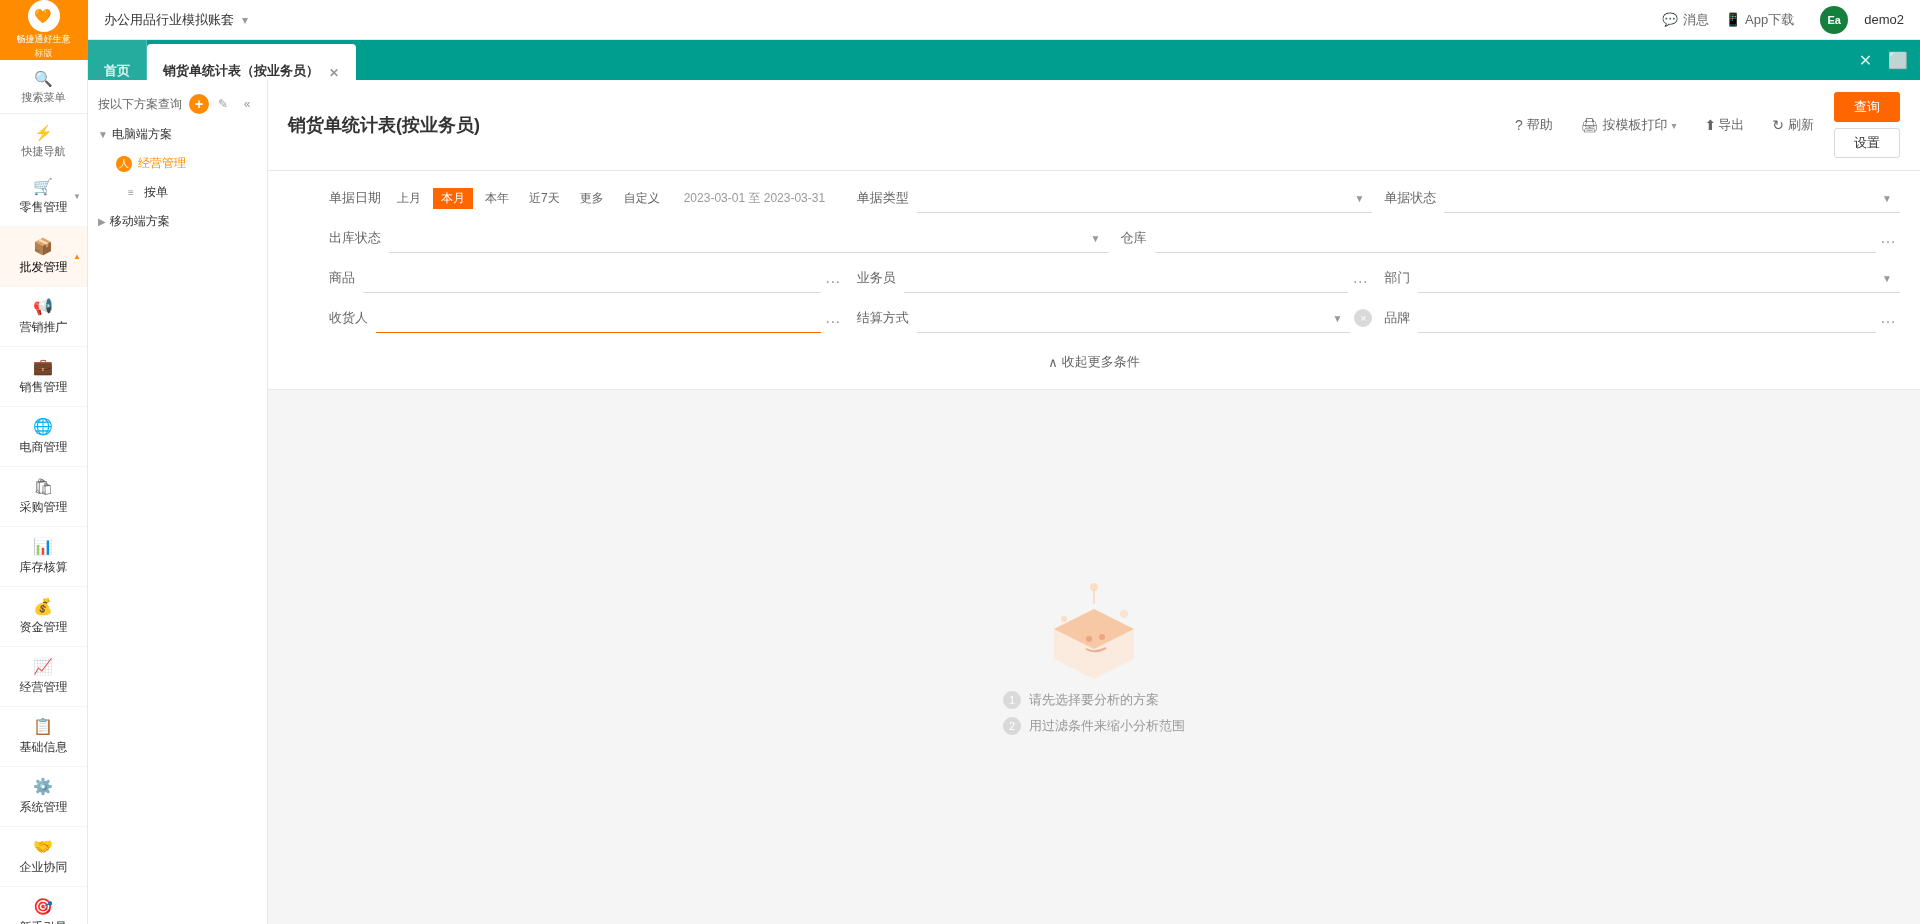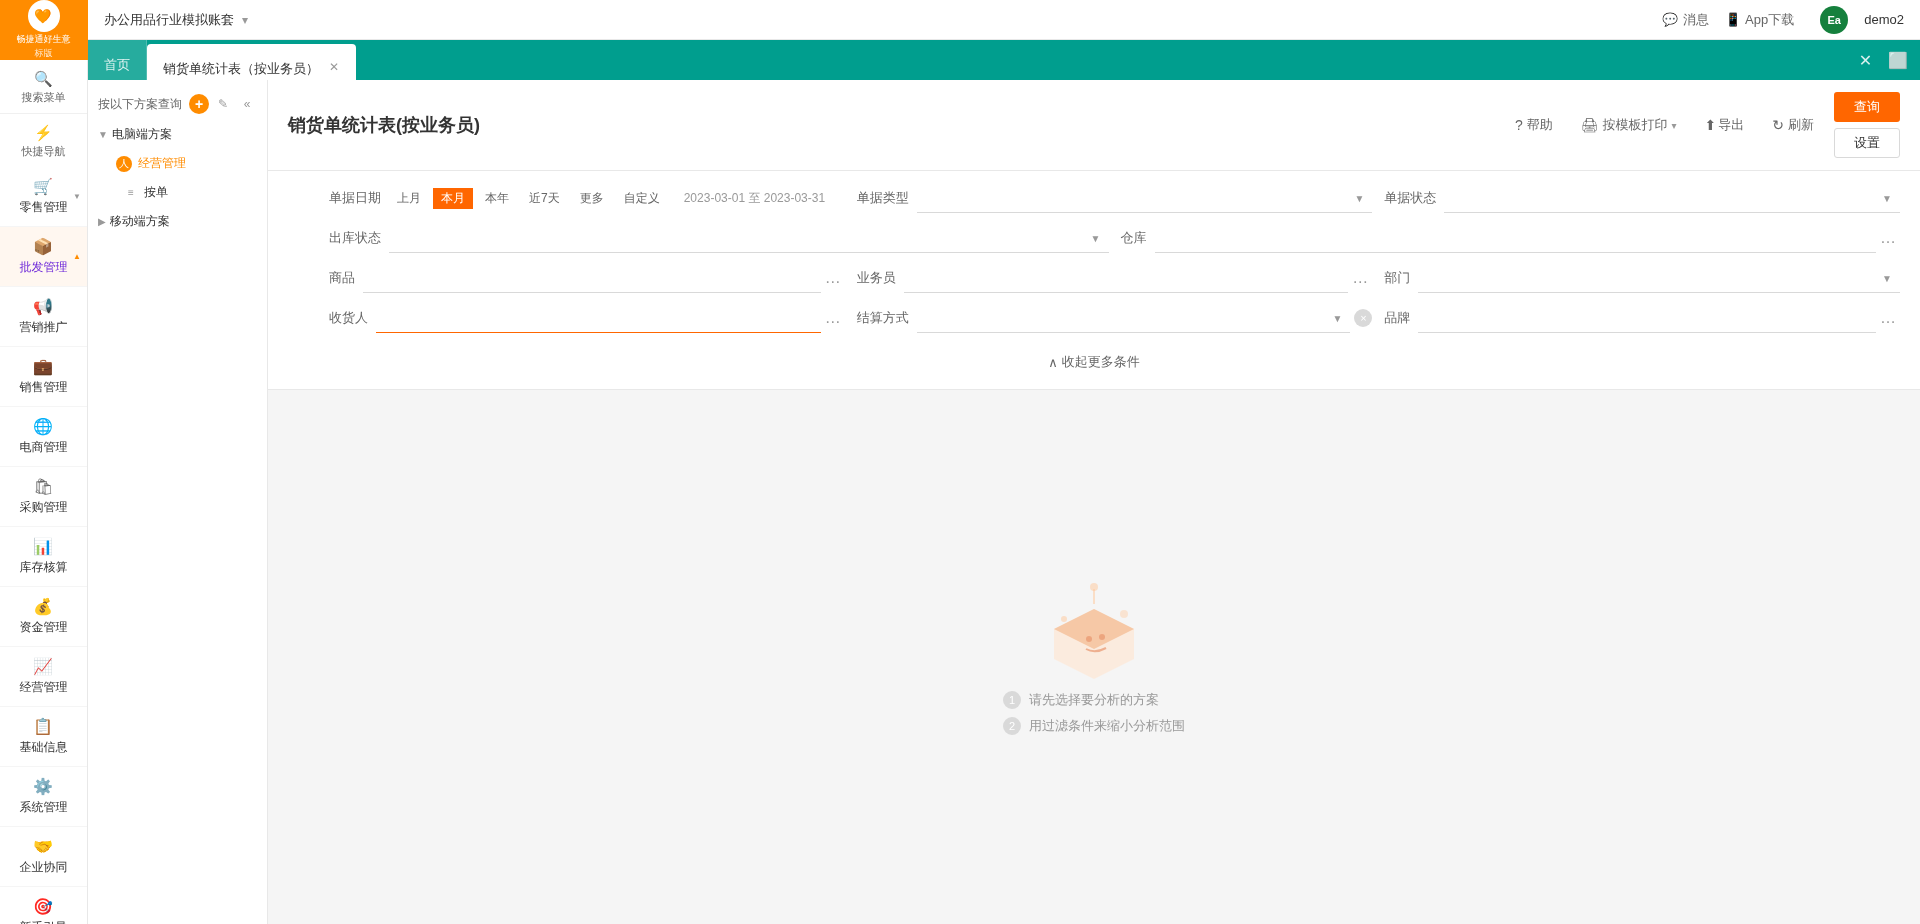--- a/index.html
+++ b/index.html
@@ -29,21 +29,21 @@
     .top-header-left { display: flex; align-items: center; gap: 8px; }
     .header-title { font-size: 13px; color: #333; }
     .header-dropdown { font-size: 12px; color: #999; cursor: pointer; }
     .top-header-right { display: flex; align-items: center; gap: 16px; }
     .header-action { display: flex; align-items: center; gap: 4px; color: #666; font-size: 13px; cursor: pointer; }
     .user-avatar { width: 28px; height: 28px; border-radius: 50%; background: #15803d; display: flex; align-items: center; justify-content: center; color: #fff; font-size: 11px; cursor: pointer; overflow: hidden; margin-left: 10px; }
     .user-name { font-size: 13px; color: #333; cursor: pointer; }
 
     
     .tab-bar { height: 40px; background: #009e8e; display: flex; align-items: center; padding: 0 0; flex-shrink: 0; }
-    .tab-item { height: 40px; display: flex; align-items: flex-start; padding: 16px 16px; cursor: pointer; color: rgba(255,255,255,0.85); font-size: 13px; gap: 6px; border-right: 1px solid rgba(255,255,255,0.2); }
+    .tab-item { height: 40px; display: flex; align-items: flex-end; padding: 0 16px; cursor: pointer; color: rgba(255,255,255,0.85); font-size: 13px; gap: 6px; border-right: 1px solid rgba(255,255,255,0.2); font-weight: bold; }
     .tab-item.home { background: rgba(255,255,255,0.15); }
     .tab-item.active { background: #fff; color: #333; border-radius: 4px 4px 0 0; margin-top: 4px; height: 36px; }
     .tab-item .tab-close { color: #999; font-size: 12px; cursor: pointer; margin-left: 4px; }
     .tab-bar-actions { margin-left: auto; display: flex; align-items: center; padding-right: 8px; gap: 8px; }
     .tab-bar-btn { color: rgba(255,255,255,0.85); font-size: 16px; cursor: pointer; background: none; border: none; padding: 4px; }
 
     
     .page-container { flex: 1; display: flex; overflow: hidden; background: #f5f5f5; }
 
     
@@ -129,21 +129,21 @@
     <span style="font-size:15px;color:#999;">⚡</span>
     <span style="font-size:11px;color:#666;">快捷导航</span>
   </div>
 
   <div class="sidebar-nav-item has-arrow-down">
     <span class="nav-icon">🛒</span>
     <span class="nav-label">零售管理</span>
   </div>
   <div class="sidebar-nav-item has-arrow" style="background:#fff7f0;">
     <span class="nav-icon" style="color:#ff8c00;">📦</span>
-    <span class="nav-label" style="color:#6d28d9;">批发管理</span>
+    <span class="nav-label" style="color:#000000;">批发管理</span>
   </div>
   <div class="sidebar-nav-item">
     <span class="nav-icon">📢</span>
     <span class="nav-label">营销推广</span>
   </div>
   <div class="sidebar-nav-item">
     <span class="nav-icon">💼</span>
     <span class="nav-label">销售管理</span>
   </div>
   <div class="sidebar-nav-item">

